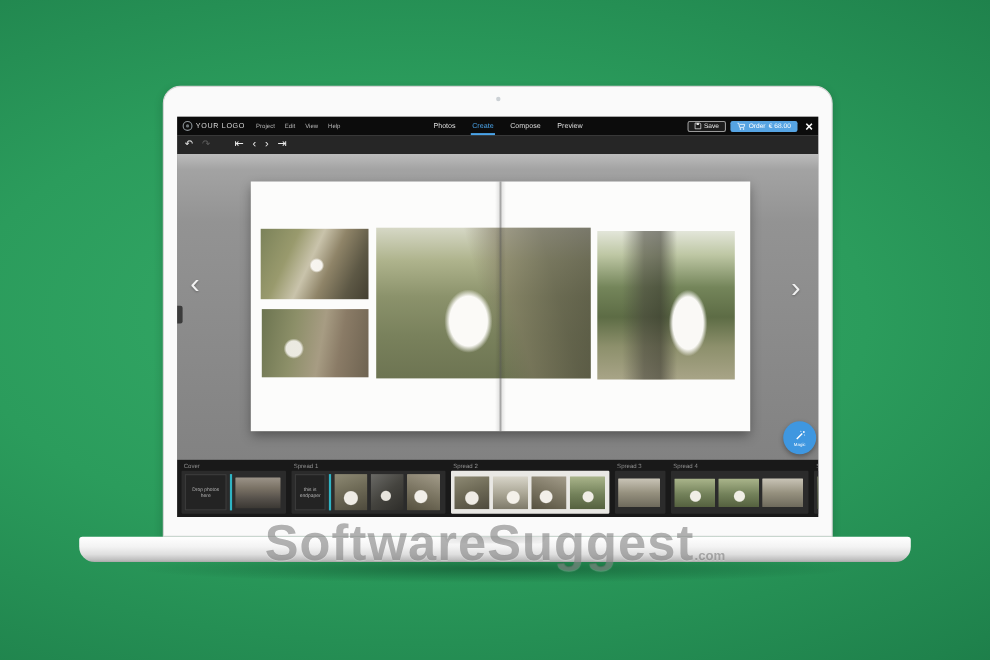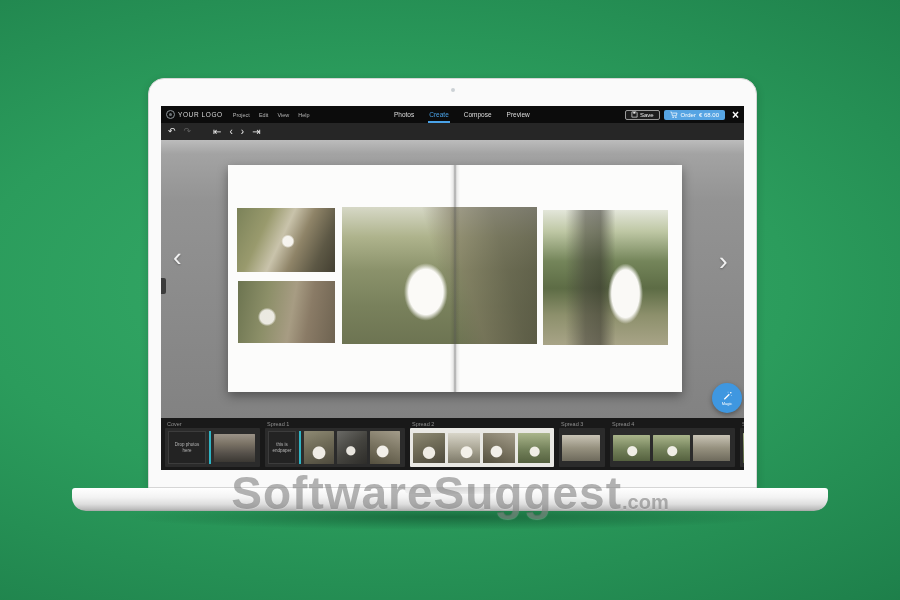--- a/index.html
+++ b/index.html
@@ -18,21 +18,21 @@
   .laptop-base{position:absolute;left:72px;top:488px;width:756px;height:23px;
     background:linear-gradient(180deg,#ffffff 0%,#f3f3f3 40%,#dedede 70%,#bdbdbd 92%,#a8a8a8 100%);
     border-radius:3px 3px 14px 14px;}
   .laptop-base::before{content:"";position:absolute;left:50%;top:0;width:92px;height:6px;margin-left:-46px;
     background:radial-gradient(ellipse at center top,#d2d2d2 0%,#efefef 80%);border-radius:0 0 8px 8px;}
 
   
   .watermark{position:absolute;left:0;right:0;top:466px;text-align:center;z-index:40;
     font-weight:bold;font-size:46px;letter-spacing:1px;color:rgba(104,104,104,.5);
     text-shadow:0 1px 1px rgba(255,255,255,.25);pointer-events:none;}
-  .watermark .suffix{font-size:20px;letter-spacing:0;}
+  .watermark .suffix{font-size:12px;letter-spacing:0;}
 
   
   .menubar{position:absolute;left:0;top:0;width:583px;height:17px;background:#0c0c0c;
     display:flex;align-items:center;padding:0 5px;box-sizing:border-box;color:#ccc;}
   .logo-circle{width:7px;height:7px;border:1px solid #8d9499;border-radius:50%;margin-right:3px;position:relative;flex:0 0 auto;}
   .logo-circle::after{content:"";position:absolute;left:2px;top:2px;width:3px;height:3px;border-radius:50%;background:#6d7478;}
   .logo-text{font-size:6.5px;letter-spacing:.6px;color:#d8d8d8;margin-right:10px;}
   .menu-item{font-size:5.5px;color:#b5b5b5;margin-right:9px;cursor:default;}
   .tabs{position:absolute;left:232px;top:0;height:17px;display:flex;align-items:center;gap:13px;}
   .tab{font-size:6.5px;color:#dedede;padding:4px 1px 3px;border-bottom:2px solid transparent;box-sizing:border-box;}

